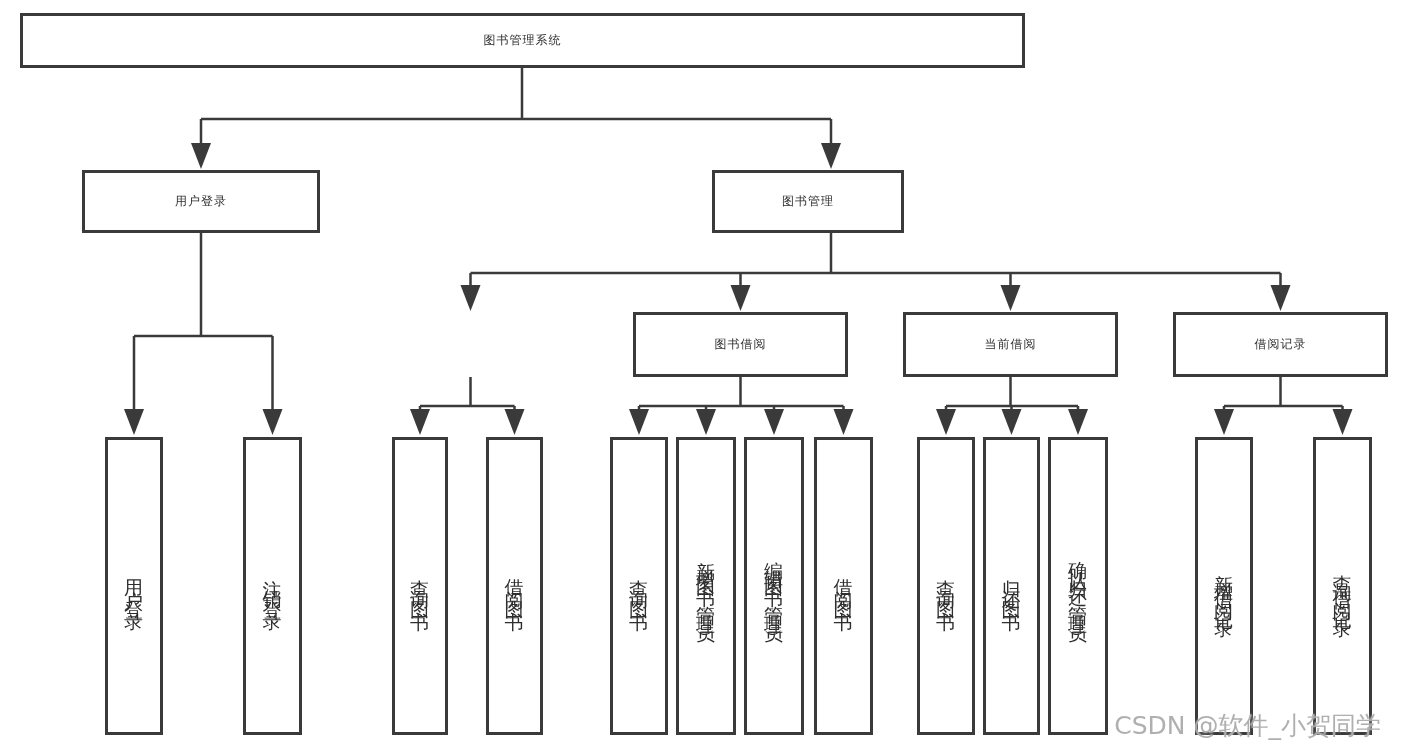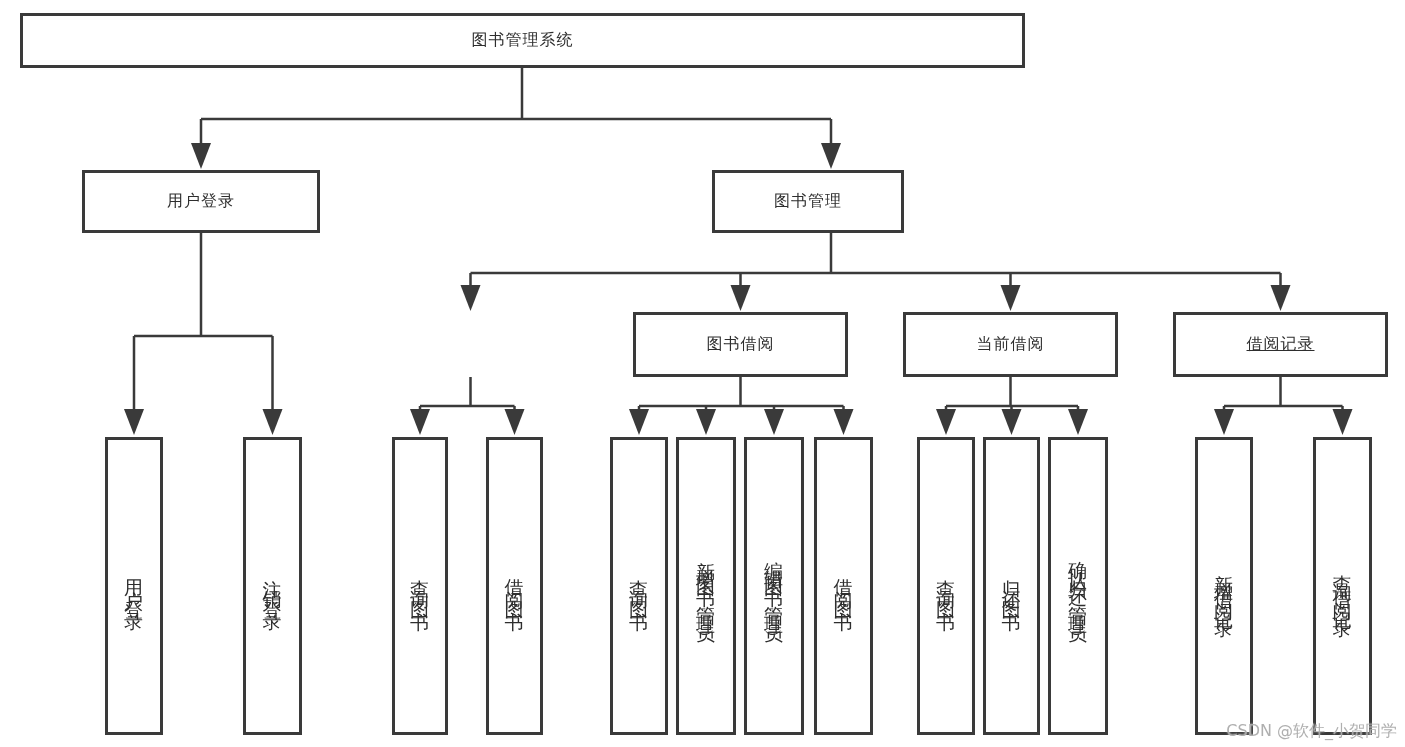--- a/index.html
+++ b/index.html
@@ -25,40 +25,40 @@
     position: absolute;
     box-sizing: border-box;
     background: #ffffff;
     border: 3px solid #3a3a3a;
     display: flex;
     align-items: center;
     justify-content: center;
     color: #2e2e2e;
   }
   .box.h span {
-    font-size: 16px;
+    font-size: 12px;
     letter-spacing: 1px;
     white-space: nowrap;
   }
   .box.v span {
     writing-mode: vertical-rl;
     text-orientation: mixed;
     font-size: 19px;
     letter-spacing: 11px;
     line-height: 1;
     white-space: nowrap;
   }
   .box.v.long span {
     letter-spacing: 9px;
   }
   .watermark {
     position: absolute;
-    right: 8px;
+    right: 24px;
     bottom: 5px;
-    font-size: 16px;
+    font-size: 25px;
     color: rgba(168,168,168,0.92);
     text-shadow: 0 0 2px rgba(255,255,255,0.9);
     white-space: nowrap;
   }
 </style>
 </head>
 <body>
 
 <div id="canvas">
 
@@ -105,21 +105,21 @@
   <div class="box h" style="left:712px; top:170px; width:192px; height:63px;">
     <span>图书管理</span>
   </div>
 
   <div class="box h" style="left:633px; top:312px; width:215px; height:65px;">
     <span>图书借阅</span>
   </div>
   <div class="box h" style="left:903px; top:312px; width:215px; height:65px;">
     <span>当前借阅</span>
   </div>
-  <div class="box h" style="left:1173px; top:312px; width:215px; height:65px;text-decoration:underline;">
+  <div class="box h" style="left:1173px; top:312px; width:215px; height:65px;">
     <span>借阅记录</span>
   </div>
 
   <div class="box v" style="left:105px; top:437px; width:58px; height:298px;">
     <span>用户登录</span>
   </div>
   <div class="box v" style="left:243px; top:437px; width:59px; height:298px;">
     <span>注销登录</span>
   </div>
 

